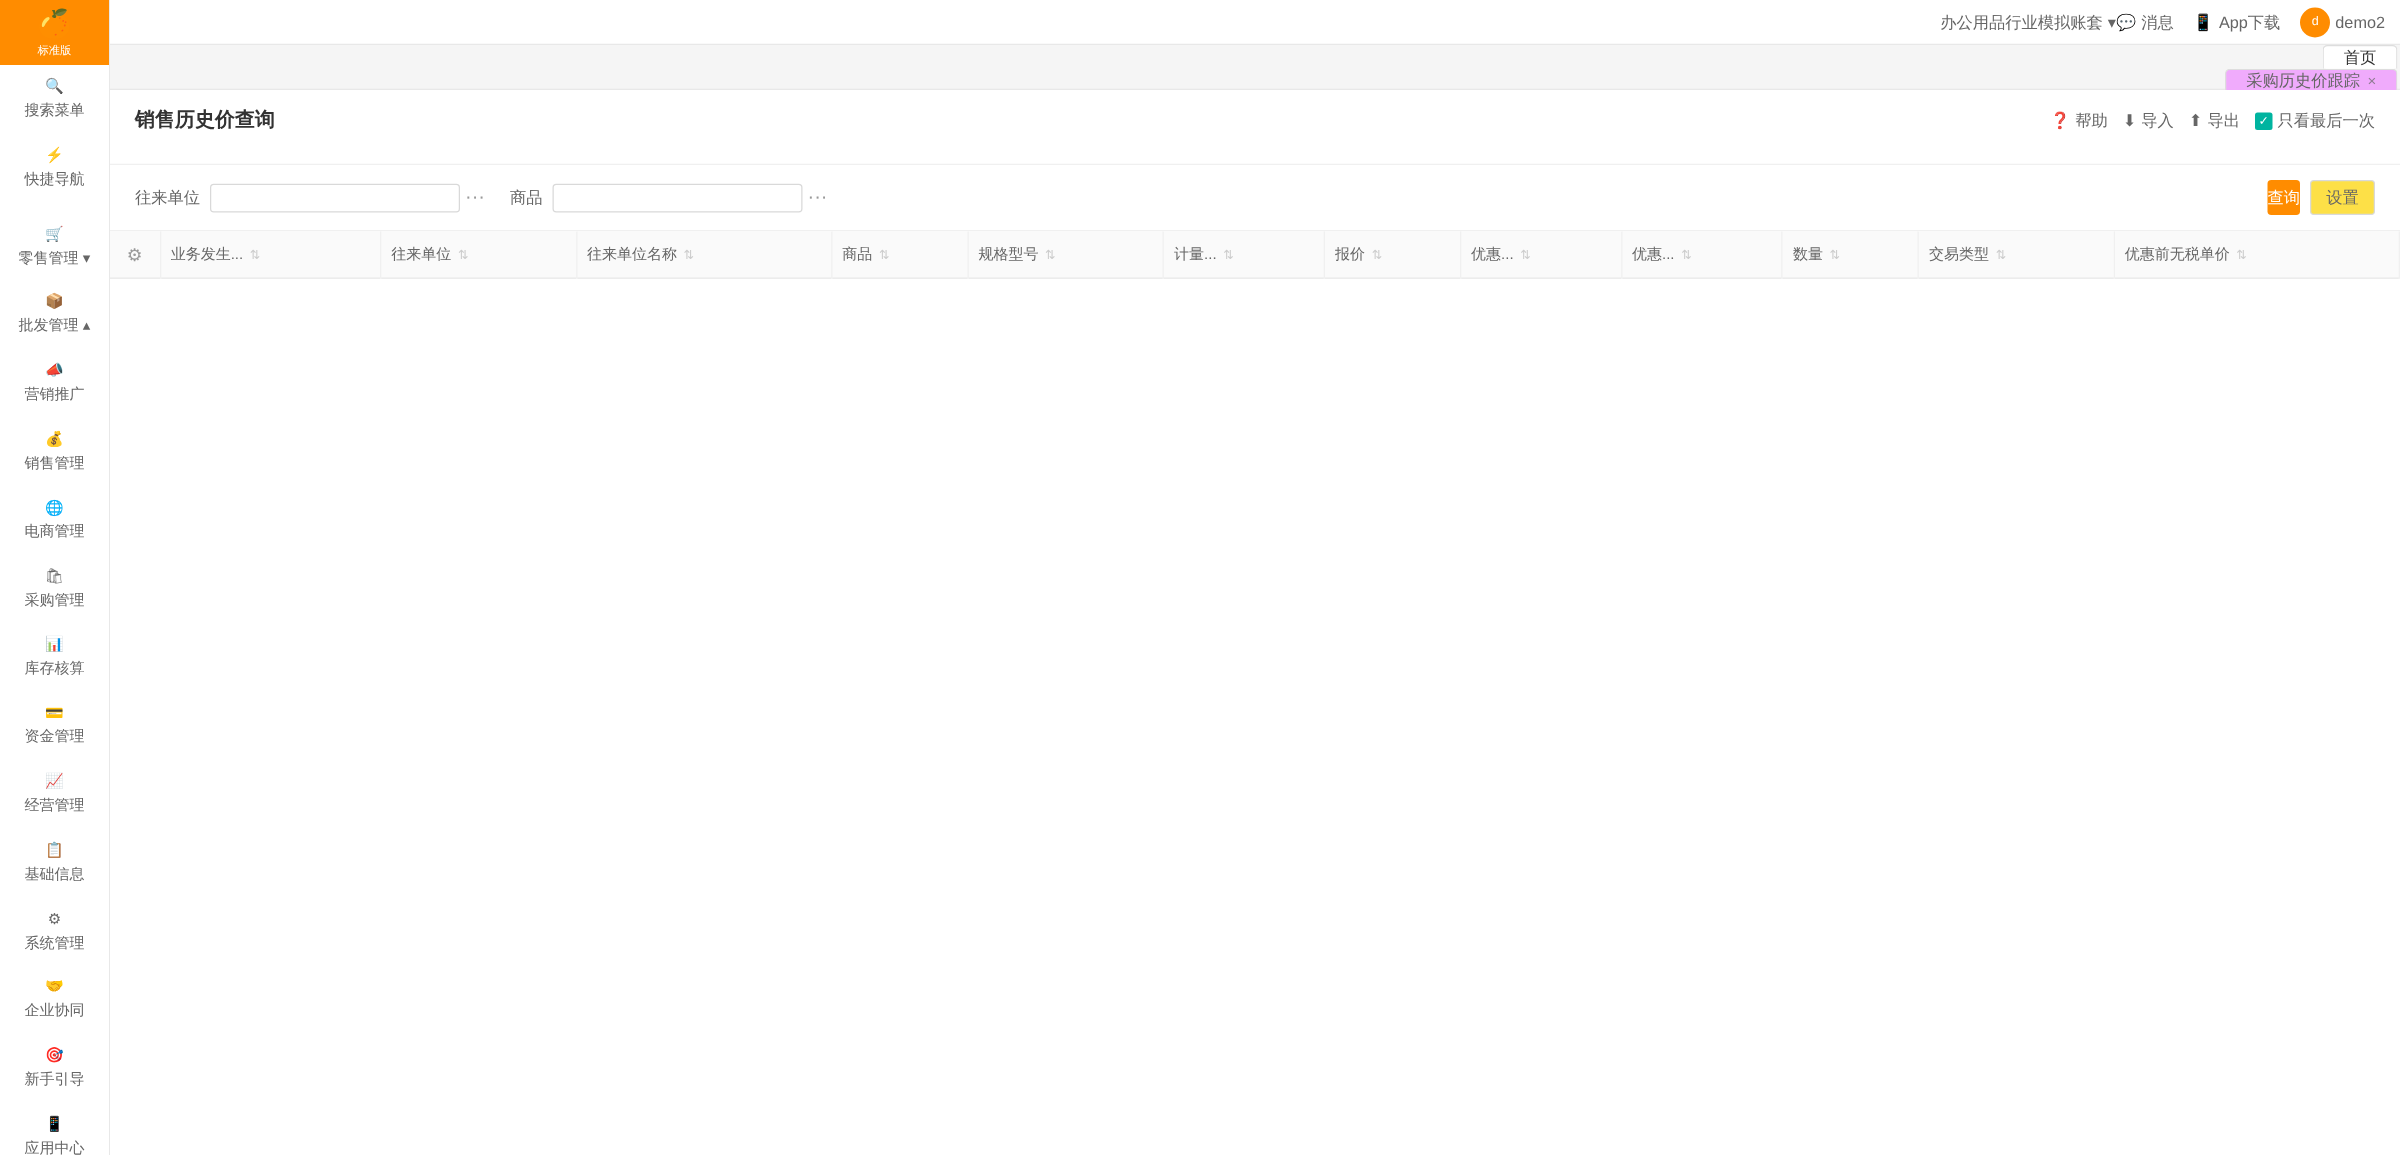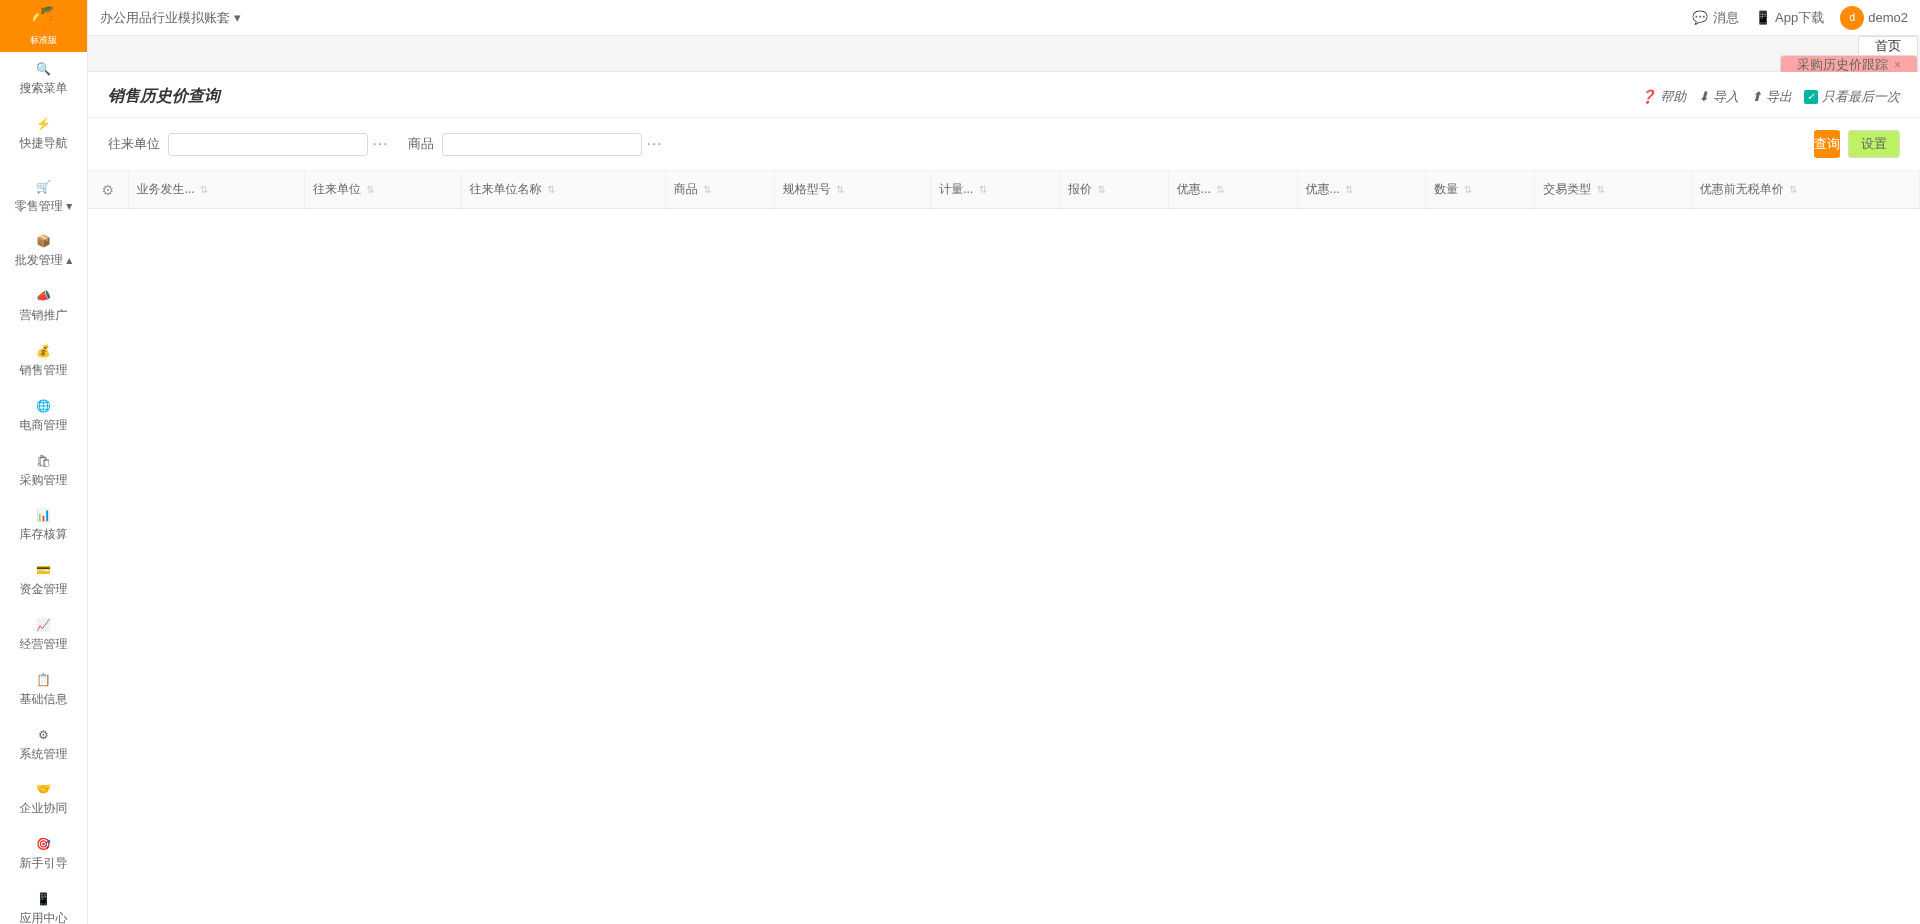--- a/index.html
+++ b/index.html
@@ -11,61 +11,61 @@
     .sidebar-logo .logo-icon { font-size: 22px; margin-bottom: 2px; }
     .sidebar-logo .logo-text { font-size: 9px; }
     .sidebar-item { width: 88px; padding: 10px 0; display: flex; flex-direction: column; align-items: center; justify-content: center; cursor: pointer; color: #666; font-size: 12px; border-bottom: none; }
     .sidebar-item .item-label { margin-top: 4px; text-align: right; line-height: 1.4; }
     .sidebar-divider { width: 60px; height: 1px; background: #e8e8e8; margin: 4px 0; }
 
     
     .main { flex: 1; display: flex; flex-direction: column; height: 924px; overflow: hidden; }
 
     
-    .topbar { height: 36px; background: #fff; border-bottom: 1px solid #e8e8e8; display: flex; align-items: center; padding: 0 12px; justify-content: space-between; flex-shrink: 0; }
+    .topbar { height: 36px; background: #fff; border-bottom: 1px solid #e8e8e8; display: flex; align-items: center; padding: 0 12px; justify-content: flex-end; flex-shrink: 0; }
     .topbar-left { display: flex; align-items: center; gap: 8px; color: #666; font-size: 13px; }
     .topbar-dropdown { display: flex; align-items: center; gap: 4px; cursor: pointer; }
     .topbar-right { display: flex; align-items: center; gap: 16px; color: #666; font-size: 13px; }
     .topbar-right-item { display: flex; align-items: center; gap: 4px; cursor: pointer; }
     .avatar { width: 24px; height: 24px; border-radius: 50%; background: #ff8c00; display: flex; align-items: center; justify-content: center; color: #fff; font-size: 10px; }
 
     
     .tabbar { height: 36px; background: #f5f5f5; display: flex; align-items: flex-end; padding: 0 0 0 0; border-bottom: 1px solid #e8e8e8; flex-shrink: 0; flex-direction: column; }
-    .tab { height: 32px; padding: 0 16px; display: flex; align-items: center; gap: 6px; cursor: pointer; font-size: 13px; color: #666; border-top-left-radius: 4px; border-top-right-radius: 4px; background: #fca5a5; margin-right: 2px; border: 1px solid #ddd; border-bottom: none; }
+    .tab { height: 32px; padding: 0 16px; display: flex; align-items: center; gap: 6px; cursor: pointer; font-size: 13px; color: #666; border-top-left-radius: 4px; border-top-right-radius: 4px; background: #f0abfc; margin-right: 2px; border: 1px solid #ddd; border-bottom: none; }
     .tab.active { background: #00b4a0; color: #fff; border-color: #00b4a0; }
     .tab.home { background: #fff; color: #333; border-color: #ddd; }
     .tab-close { font-size: 12px; cursor: pointer; opacity: 0.7; }
     .tabbar-actions { margin-left: auto; display: flex; align-items: center; gap: 8px; padding-right: 8px; padding-bottom: 4px; }
     .tabbar-action-btn { cursor: pointer; color: #999; font-size: 14px; }
 
     
     .page-content { flex: 1; background: #fff; overflow: hidden; display: flex; flex-direction: column; }
 
     
-    .page-header { padding: 14px 20px 10px; border-bottom: 1px solid #f0f0f0; display: flex; align-items: center; justify-content: space-between; font-style: italic; }
+    .page-header { padding: 14px 20px 24px; border-bottom: 1px solid #f0f0f0; display: flex; align-items: center; justify-content: space-between; }
     .page-title { font-size: 16px; font-weight: bold; color: #333; }
     .page-header-actions { display: flex; align-items: center; gap: 12px; color: #666; font-size: 13px; }
     .page-header-action { display: flex; align-items: center; gap: 4px; cursor: pointer; }
     .checkbox-label { display: flex; align-items: center; gap: 4px; cursor: pointer; }
     .checkbox-checked { width: 14px; height: 14px; background: #00b4a0; border-radius: 2px; display: flex; align-items: center; justify-content: center; }
     .checkbox-checked::after { content: '✓'; color: #fff; font-size: 10px; }
 
     
     .filter-bar { padding: 12px 20px; border-bottom: 1px solid #f0f0f0; display: flex; align-items: center; gap: 20px; flex-wrap: wrap; }
     .filter-group { display: flex; align-items: center; gap: 8px; }
     .filter-label { color: #666; font-size: 13px; white-space: nowrap; }
     .date-btns { display: flex; align-items: center; gap: 4px; }
     .date-btn { padding: 2px 8px; border-radius: 3px; cursor: pointer; font-size: 12px; color: #666; border: 1px solid transparent; }
     .date-btn.active { background: #00b4a0; color: #fff; border-color: #00b4a0; border-radius: 10px; }
     .date-range { color: #999; font-size: 12px; margin-left: 4px; }
     .filter-input-wrap { display: flex; align-items: center; gap: 4px; }
     .filter-input { border: 1px solid #d9d9d9; border-radius: 3px; padding: 3px 8px; font-size: 13px; width: 200px; outline: none; color: #333; }
     .filter-dots { color: #999; cursor: pointer; font-size: 16px; }
     .query-btn { background: #ff8c00; color: #fff; border: none; border-radius: 3px; padding: 5px 0; cursor: pointer; font-size: 13px; }
-    .settings-btn { background: #bef264; color: #666; border: 1px solid #d9d9d9; border-radius: 3px; padding: 4px 12px; cursor: pointer; font-size: 13px; }
+    .settings-btn { background: #fde047; color: #666; border: 1px solid #d9d9d9; border-radius: 3px; padding: 4px 12px; cursor: pointer; font-size: 13px; }
     .filter-right { margin-left: auto; display: flex; gap: 8px; align-items: center; }
 
     
     .table-wrap { flex: 1; overflow: auto; }
     table { width: 100%; border-collapse: collapse; }
     thead tr { background: #fafafa; border-bottom: 1px solid #e8e8e8; }
     thead th { padding: 10px 8px; font-size: 12px; color: #666; font-weight: normal; text-align: left; border-right: 1px solid #f0f0f0; white-space: nowrap; cursor: pointer; user-select: none; }
     thead th:first-child { width: 40px; text-align: center; }
     thead th .sort-arrows { color: #ccc; font-size: 10px; margin-left: 2px; }
     .table-settings { color: #999; font-size: 14px; cursor: pointer; }

